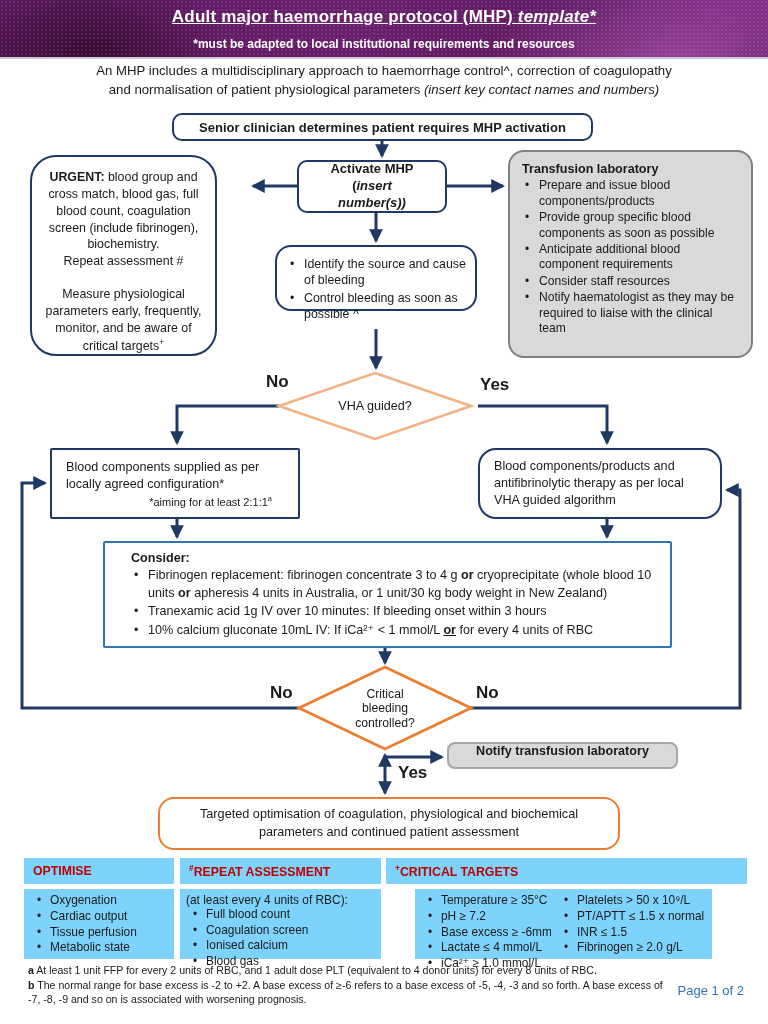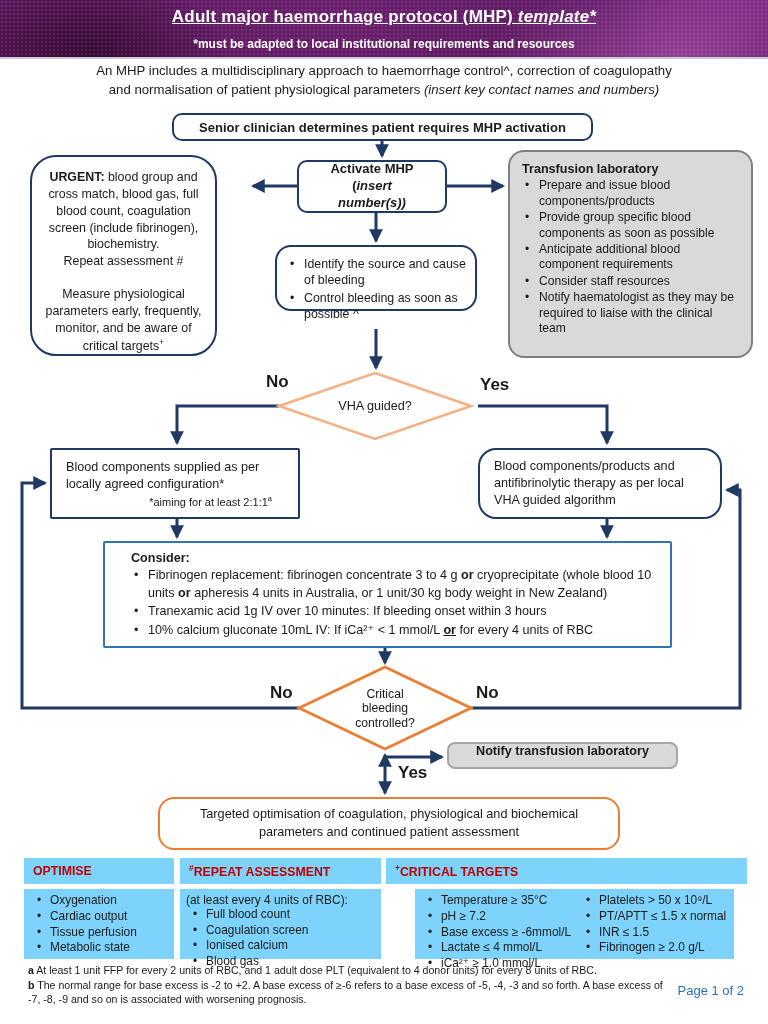--- a/index.html
+++ b/index.html
@@ -71,21 +71,21 @@
   .crit-q{left:325px;top:687px;width:120px;font-size:12.2px;line-height:1.18;}
   .lbl{position:absolute;z-index:6;font-weight:bold;font-size:17px;}
   
   .tcell{position:absolute;background:#7dd3fc;box-sizing:border-box;z-index:3;}
   .thead{height:26px;display:flex;align-items:center;padding-left:9px;color:#c00000;
          font-weight:bold;font-size:12.3px;}
   .tbody{top:889px;height:70px;font-size:11.9px;line-height:1.16;padding:5px 4px 0 6px;}
   .tbody ul.blt li{padding-left:20px;margin-bottom:2px;}
   .tbody ul.blt li::before{left:7px;}
   .c1{left:24px;width:150px;} .c2{left:180px;width:201px;} .c3{left:386px;width:180px;margin-left:29px;}
-  .c4{left:573px;width:161px;} .c34{left:386px;width:361px;}
+  .c4{left:551px;width:161px;} .c34{left:386px;width:361px;}
   .rowhead{top:858px;}
   sup{font-size:68%;}
   
   .foot{position:absolute;left:28px;top:963px;width:650px;font-size:10.6px;line-height:1.38;}
   .foot b{font-weight:bold;}
   .pageno{position:absolute;right:24px;top:983px;font-size:13px;color:#2e74b5;}
 </style>
 </head>
 <body>
 

